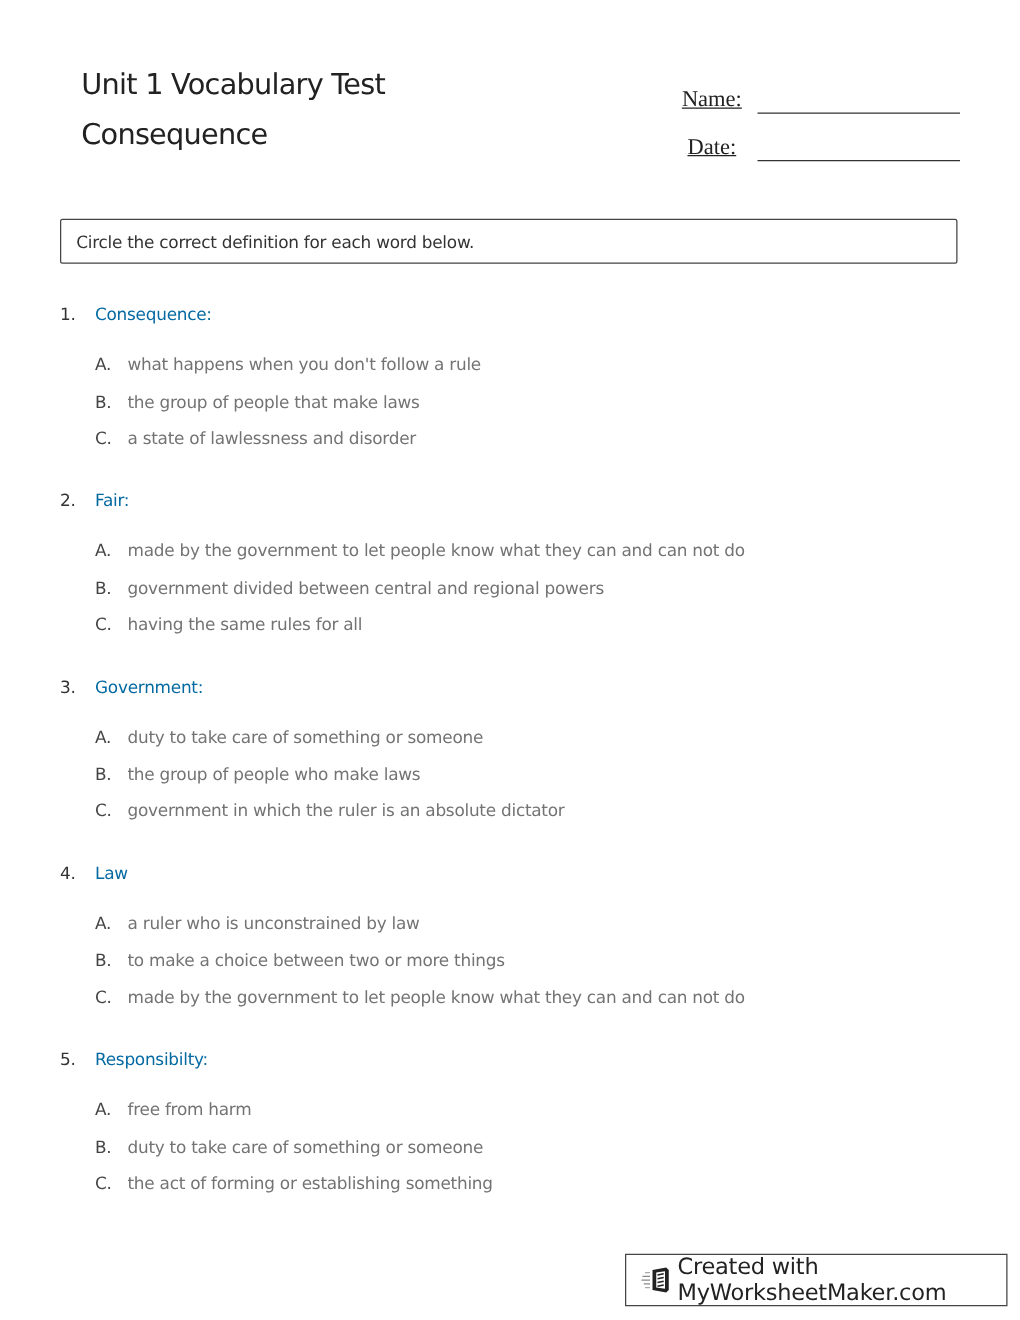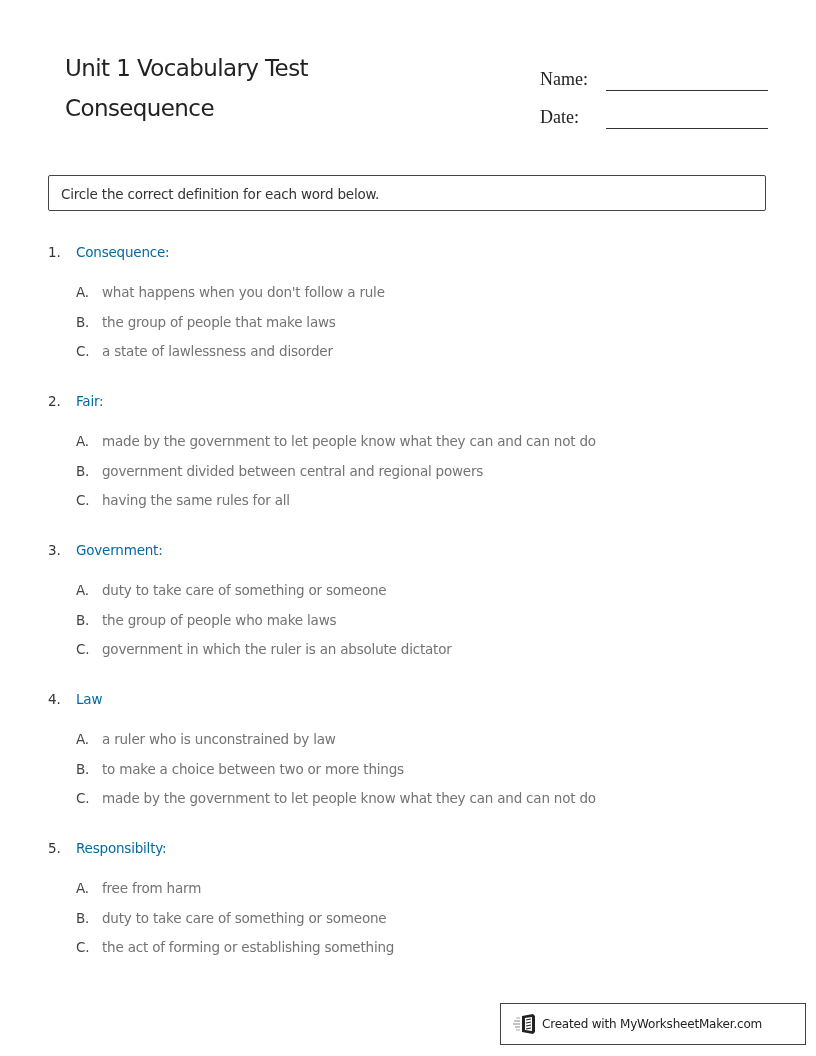--- a/index.html
+++ b/index.html
@@ -37,23 +37,24 @@
       font-size: 18px;
       color: #222222;
     }
     .field-row {
       display: flex;
       align-items: flex-end;
       height: 38px;
     }
     .field-label {
       width: 59px;
-      text-align: left;
+      text-align: center;
       padding-right: 7px;
       line-height: 22px;
+      text-decoration: underline;
     }
     .field-line {
       width: 162px;
       border-bottom: 1.3px solid #333333;
       height: 22px;
       margin-bottom: -1px;
     }
     .instructions {
       position: absolute;
       left: 48px;
@@ -104,21 +105,21 @@
       position: absolute;
       left: 500px;
       top: 1003px;
       width: 306px;
       height: 42px;
       border: 1.3px solid #444444;
       box-sizing: border-box;
       display: flex;
       align-items: center;
       padding-left: 12px;
-      font-size: 12px;
+      font-size: 18px;
       color: #222222;
       letter-spacing: -0.2px;
     }
     .footer-icon {
       width: 24px;
       height: 22px;
       margin-right: 5px;
       display: inline-block;
     }
   </style>

